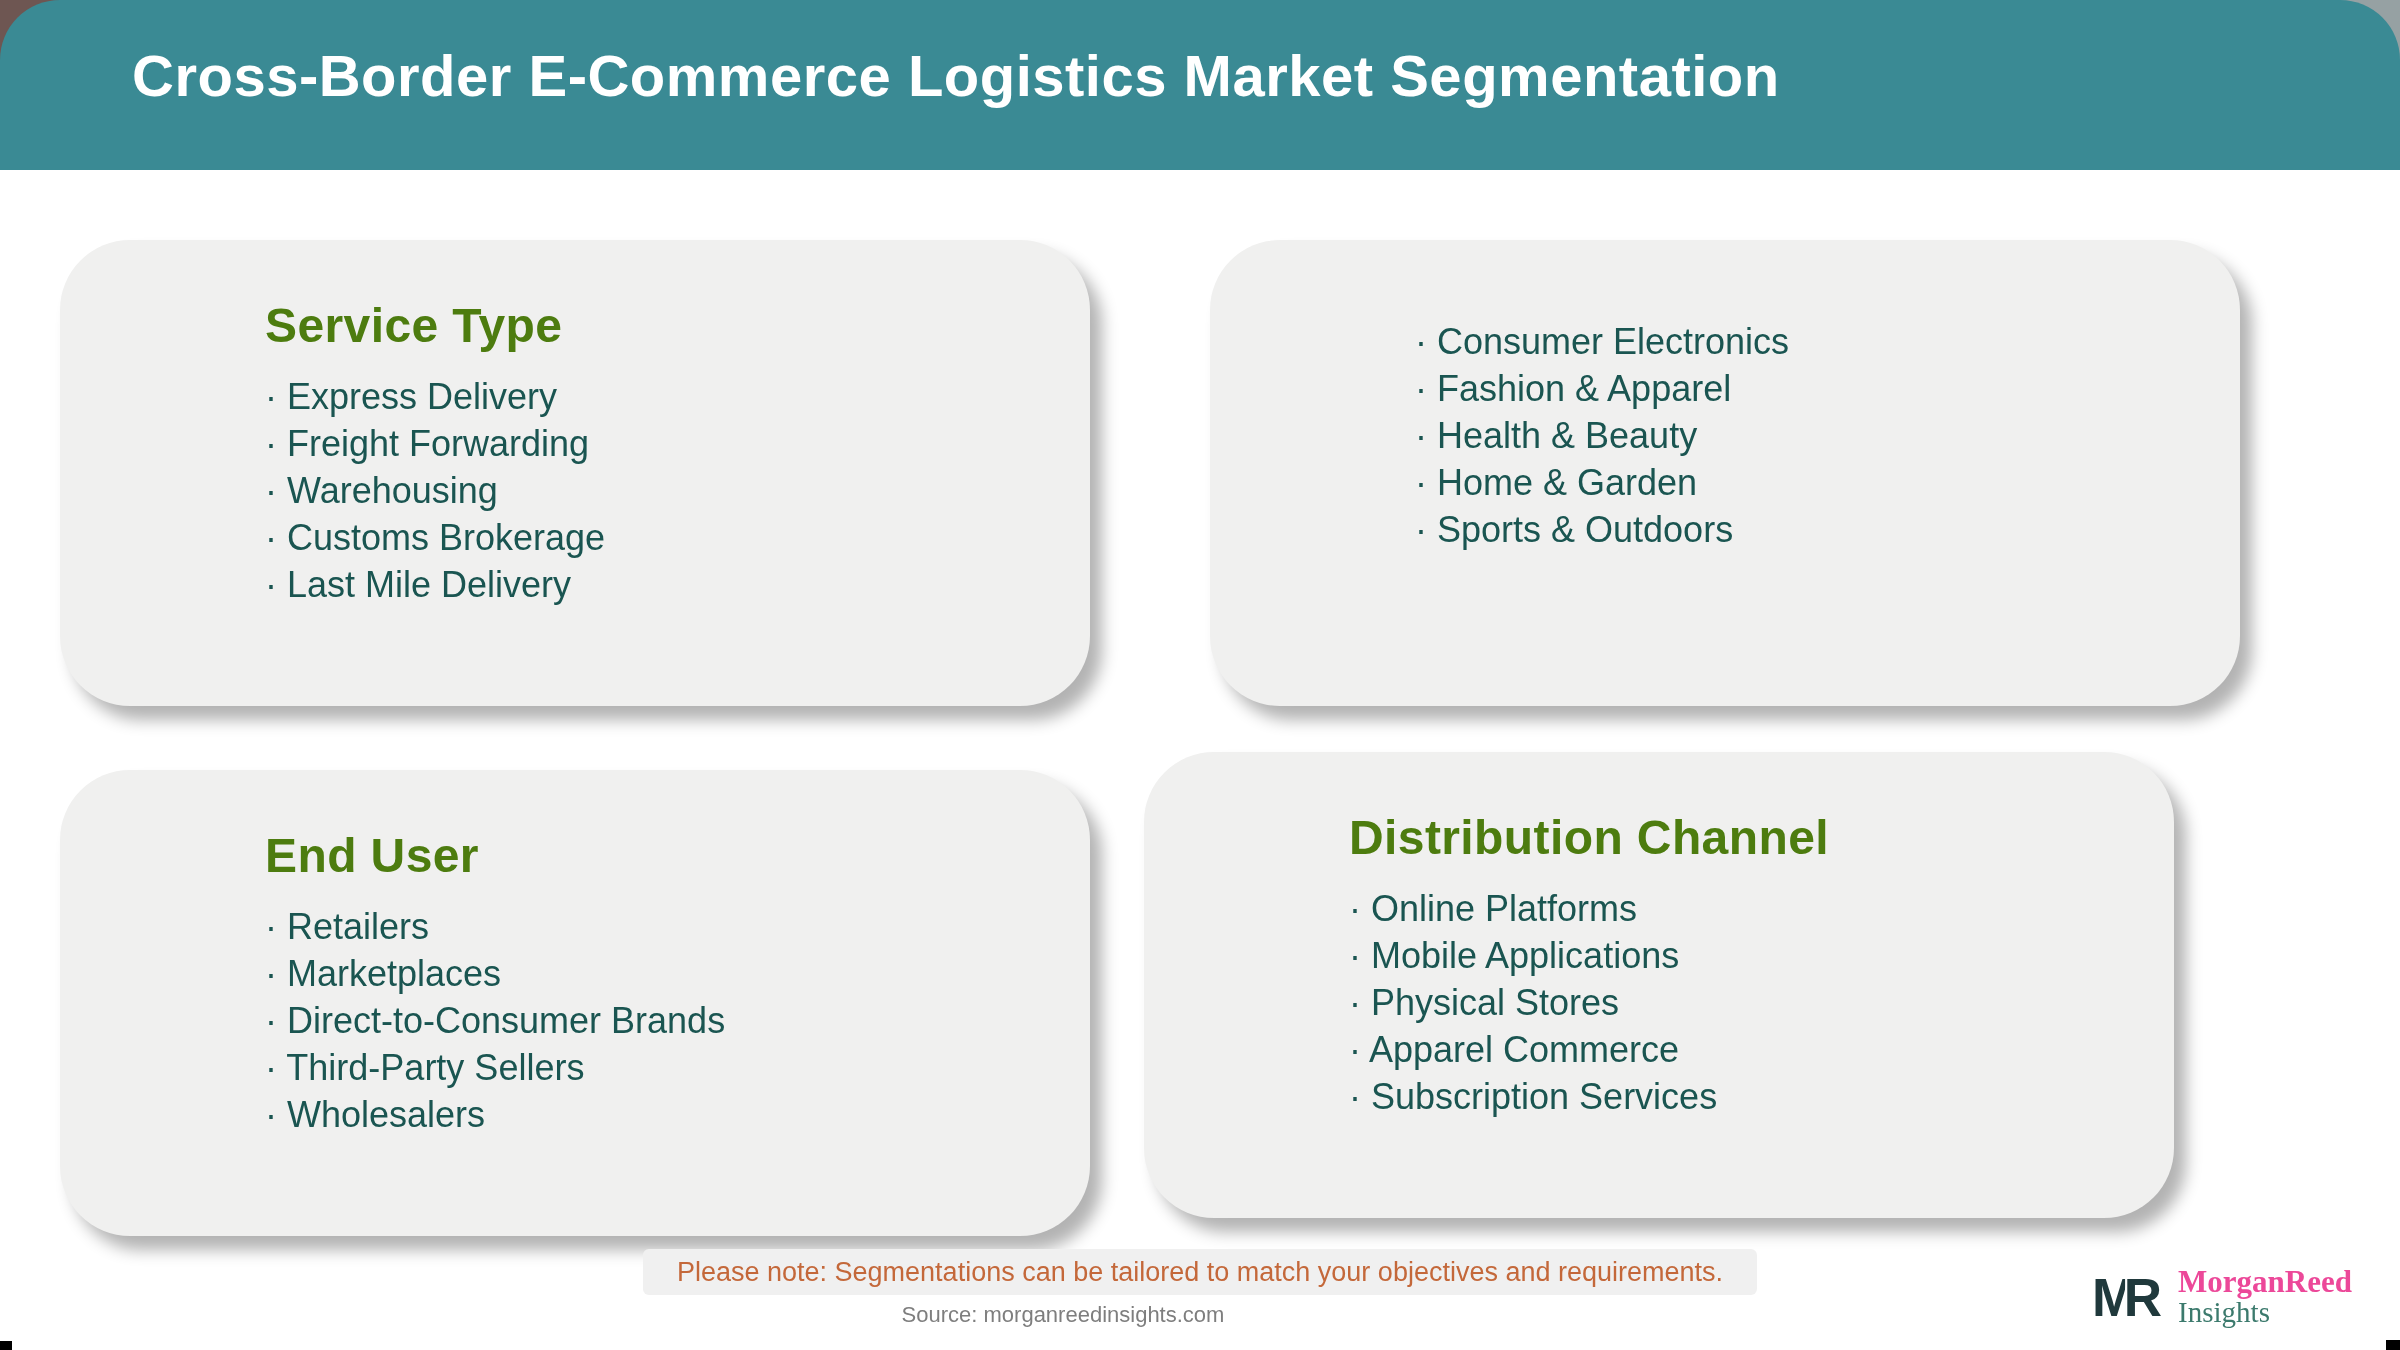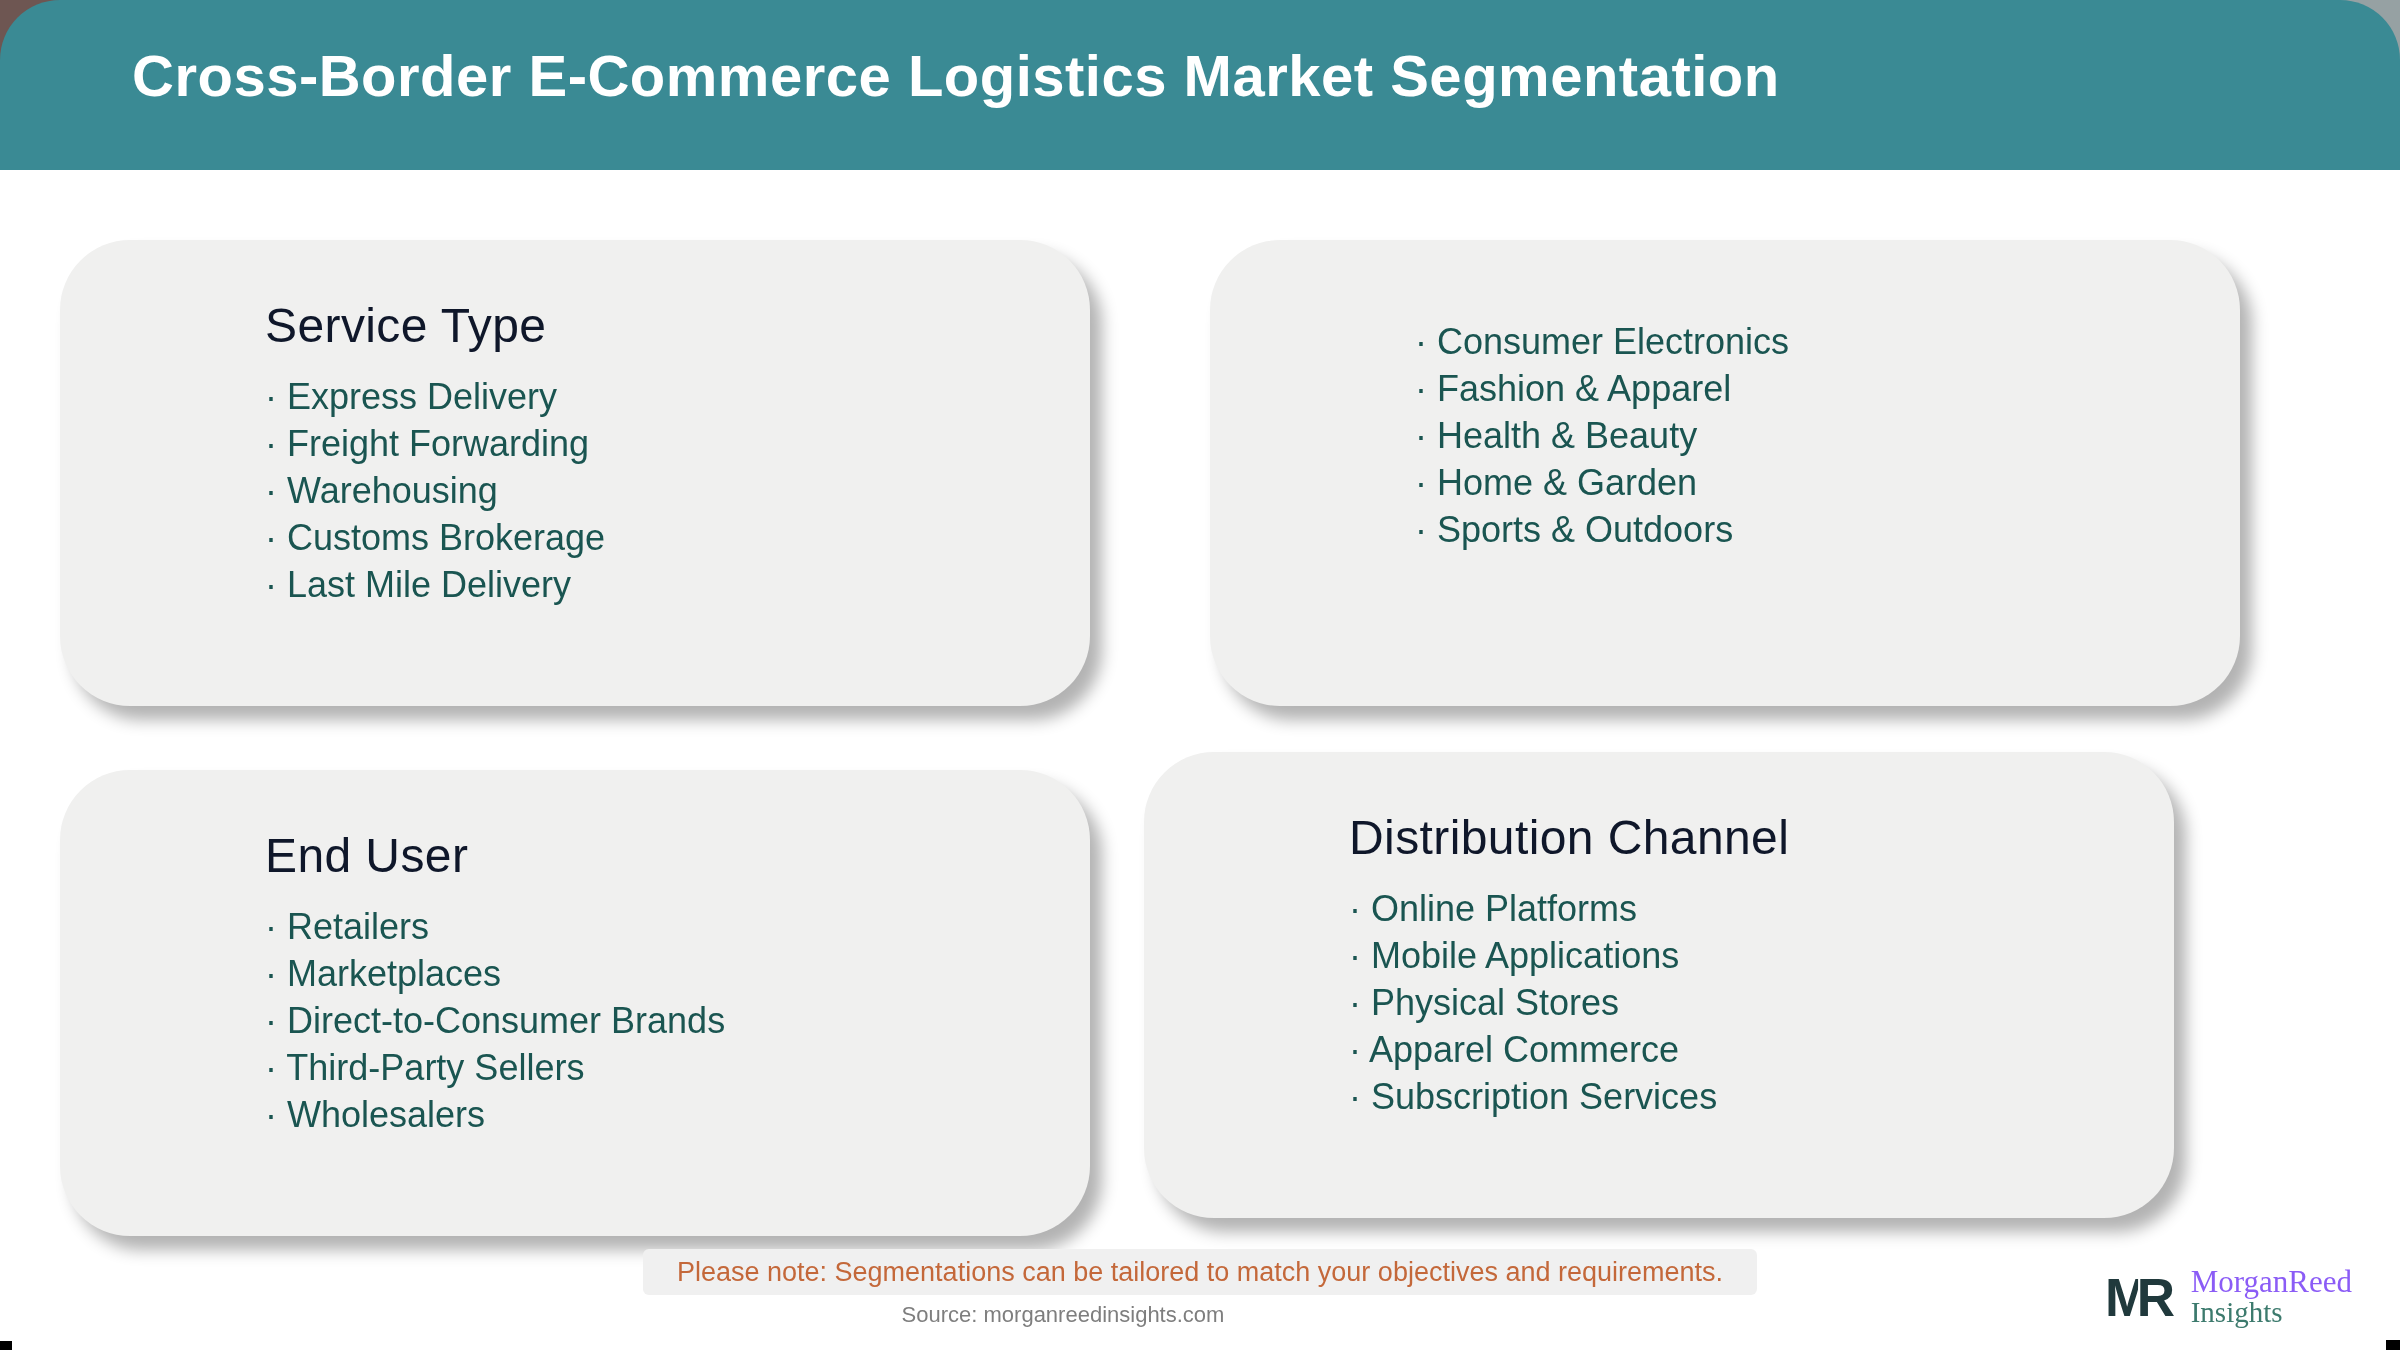--- a/index.html
+++ b/index.html
@@ -45,22 +45,22 @@
     z-index: 2;
   }
   .card-0 { left: 60px;   top: 240px; }
   .card-1 { left: 1210px; top: 240px; }
   .card-2 { left: 60px;   top: 770px; }
   .card-3 { left: 1144px; top: 752px; }
 
   .card h2 {
     margin: 0;
     font-size: 48px;
-    font-weight: normal;
-    color: #0f172a;
+    font-weight: bold;
+    color: #4d7c0f;
     letter-spacing: 0.4px;
   }
   .card ul {
     list-style: none;
     margin: 20px 0 0 0;
     padding: 0;
     font-size: 36px;
     color: #1a5551;
   }
   .card li { line-height: 47px; white-space: nowrap; }
@@ -100,21 +100,21 @@
     align-items: center;
     gap: 10px;
     z-index: 3;
   }
   .logo-text {
     display: flex;
     flex-direction: column;
     font-family: "Liberation Serif", serif;
     line-height: 1.02;
   }
-  .logo-name { font-size: 31px; font-weight: normal; color: #8b5cf6; }
+  .logo-name { font-size: 31px; font-weight: bold; color: #ec4899; }
   .logo-sub  { font-size: 29px; color: #3c7a6d; }
 
   .corner-bl { position: absolute; left: 0;  bottom: 0; width: 12px; height: 9px;  background: #000; z-index: 4; }
   .corner-br { position: absolute; right: 0; bottom: 0; width: 14px; height: 10px; background: #000; z-index: 4; }
 </style>
 </head>
 <body>
 
 <div class="page">
 

